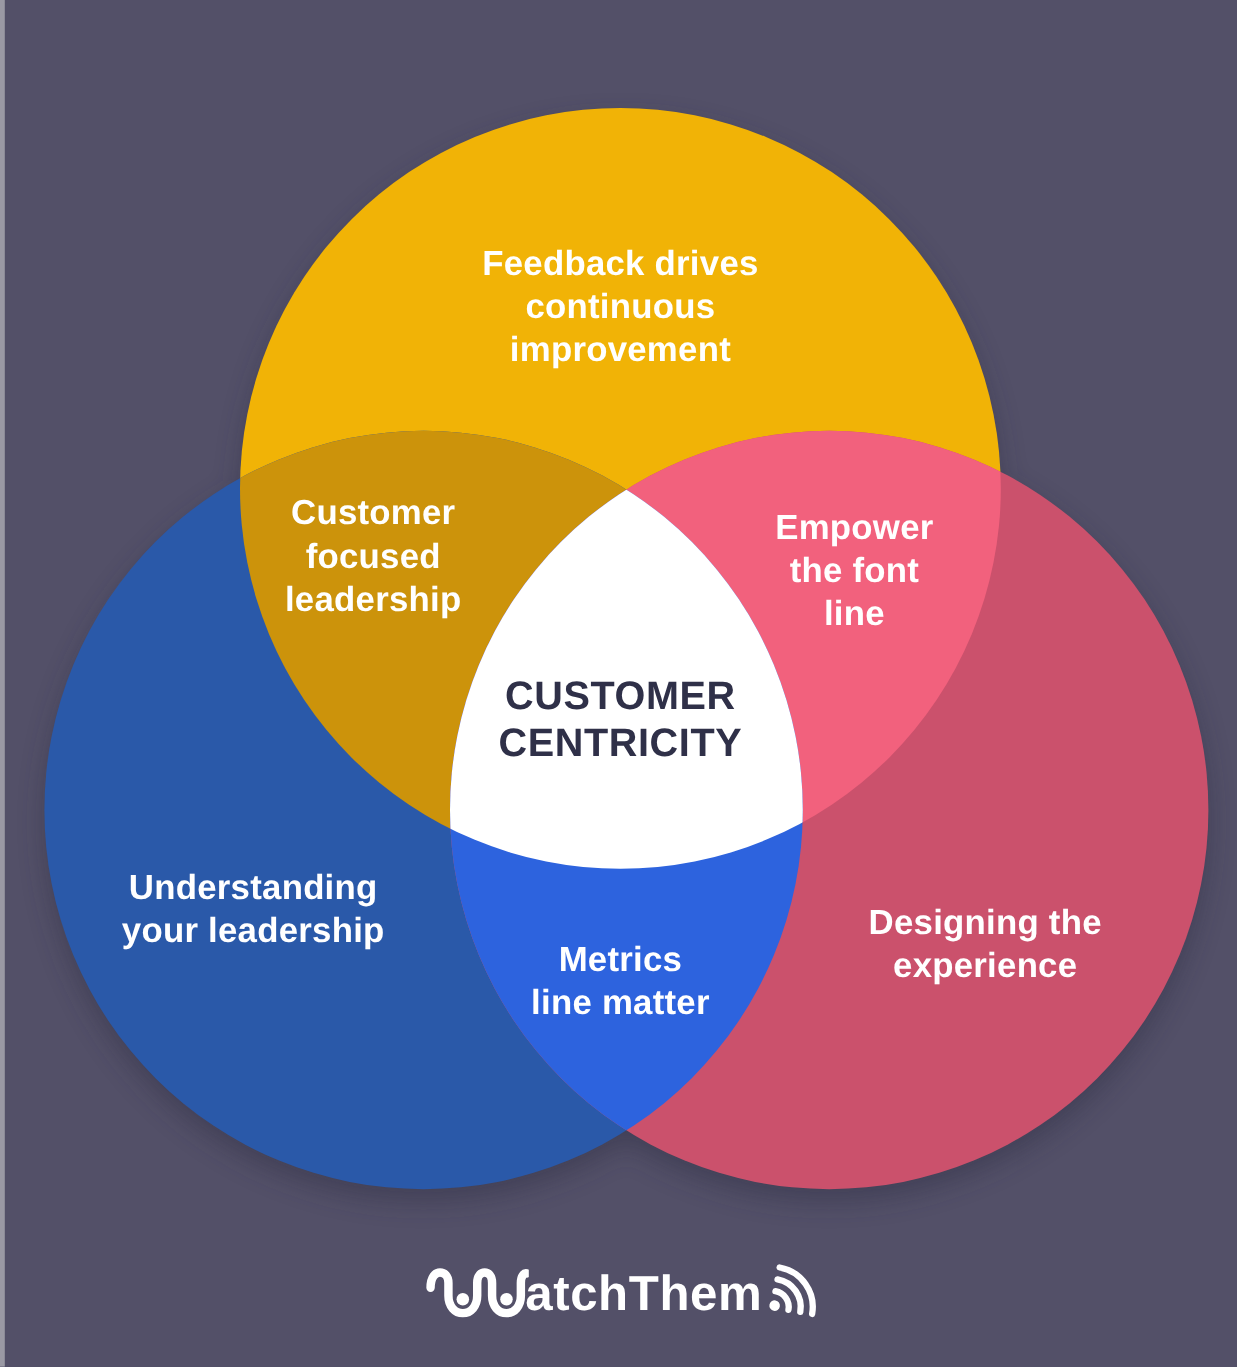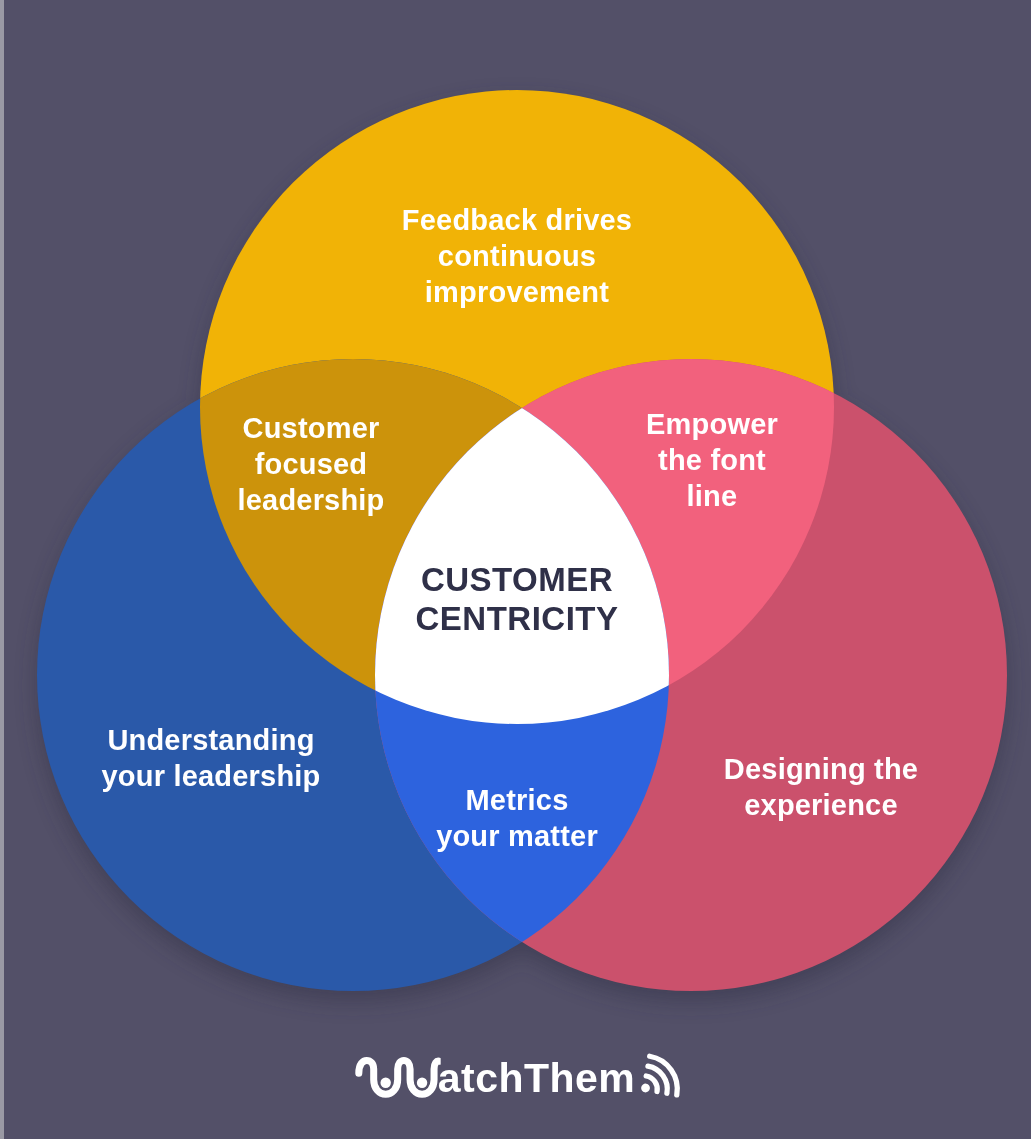--- a/index.html
+++ b/index.html
@@ -120,32 +120,32 @@
   </svg>
 
   <div class="vlabel" style="left:517px; top:256px;">Feedback drives
 continuous
 improvement</div>
 
   <div class="vlabel" style="left:311px; top:464px;">Customer
 focused
 leadership</div>
 
-  <div class="vlabel" style="left:712px; top:460px;">Empower
+  <div class="vlabel" style="left:712px; top:476px;">Empower
 the font
 line</div>
 
   <div class="vlabel center-title" style="left:517px; top:599px;">CUSTOMER
 CENTRICITY</div>
 
   <div class="vlabel" style="left:211px; top:758px;">Understanding
 your leadership</div>
 
   <div class="vlabel" style="left:517px; top:818px;">Metrics
-your matter</div>
+line matter</div>
 
   <div class="vlabel" style="left:821px; top:787px;">Designing the
 experience</div>
 
   <div class="footer-logo">
     <svg class="logo-w-svg" width="86" height="48" viewBox="0 0 104 58">
       <path d="M 5 22 C 5 11 10 6.5 14.5 6.5 C 19 6.5 23 10 23 17 L 23 30
                C 23 40.5 29.5 47.5 37.5 47.5 C 45.5 47.5 52 40.5 52 30 L 52 17
                C 52 10 55.5 6.5 59.5 6.5 C 63.5 6.5 67 10 67 17 L 67 30
                C 67 40.5 73.5 47.5 81.5 47.5 C 89.5 47.5 96 40.5 96 30 L 96 17

